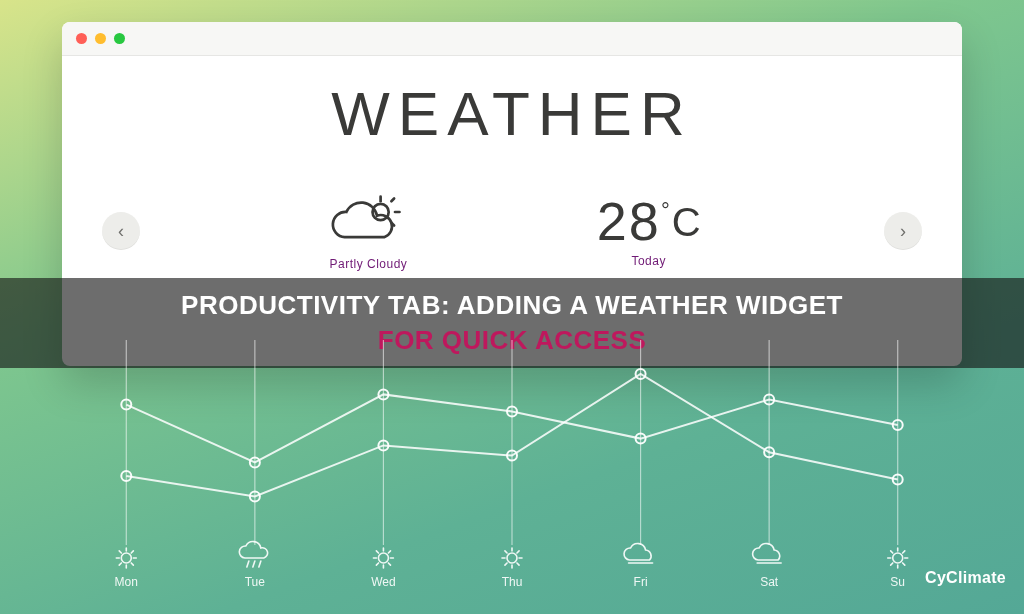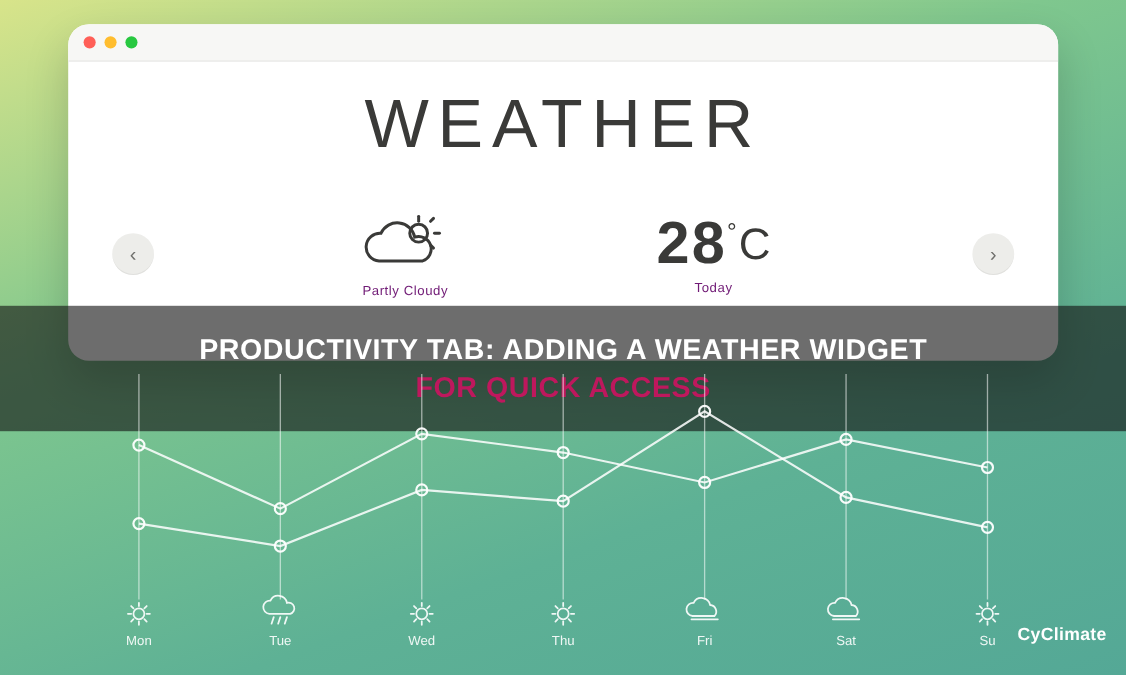--- a/index.html
+++ b/index.html
@@ -8,23 +8,23 @@
     background: linear-gradient(160deg, #d8e48a 0%, #7fc78e 35%, #5eb195 70%, #54a896 100%);
     position: relative;
   }
 
   
   .window {
     position: absolute;
     left: 62px;
     top: 22px;
     width: 900px;
-    height: 306px;
+    height: 344px;
     background: #ffffff;
-    border-radius: 19px;
+    border-radius: 8px;
     box-shadow: 0 18px 40px rgba(0,0,0,0.18);
     overflow: hidden;
   }
   .titlebar {
     height: 34px;
     background: #f7f7f5;
     display: flex;
     align-items: center;
     padding-left: 14px;
     gap: 8px;
@@ -64,30 +64,30 @@
     cursor: pointer;
     box-shadow: inset 0 -1px 0 rgba(0,0,0,.05);
   }
 
   .cond-block, .temp-block {
     display:flex; flex-direction:column; align-items:center; gap:6px;
   }
   .cond-block .icon-slot { width: 90px; height: 60px; color:#3a3a38; display:flex; align-items:center; justify-content:center;}
   .cond-label, .temp-label { font-size: 12px; color:#701a75; letter-spacing:.5px; }
   .temp-row { display:flex; align-items:flex-start; color:#3a3a38; font-family:"Trebuchet MS",Arial,sans-serif;}
-  .temp-num { font-size: 54px; line-height: 1; letter-spacing:2px;font-weight:bold;}
+  .temp-num { font-size: 54px; line-height: 1; letter-spacing:2px;}
   .temp-deg { font-size: 22px; margin-top: 4px; }
   .temp-unit{ font-size: 40px; margin-top: 6px; margin-left:2px;}
 
   
   .banner {
     position:absolute;
     left:0; right:0;
     top: 278px;
-    height: 114px;
+    height: 90px;
     background: rgba(20,20,20,0.62);
     display:flex; flex-direction:column; align-items:center; justify-content:center;
     text-align:center;
     padding: 0 40px;
   }
   .banner-line1 { color:#ffffff; font-size:26px; font-weight:700; letter-spacing:.5px; line-height:1.35;}
   .banner-line2 { color:#be185d; font-size:26px; font-weight:700; letter-spacing:.5px; line-height:1.35;}
 
   
   .chart-area {

